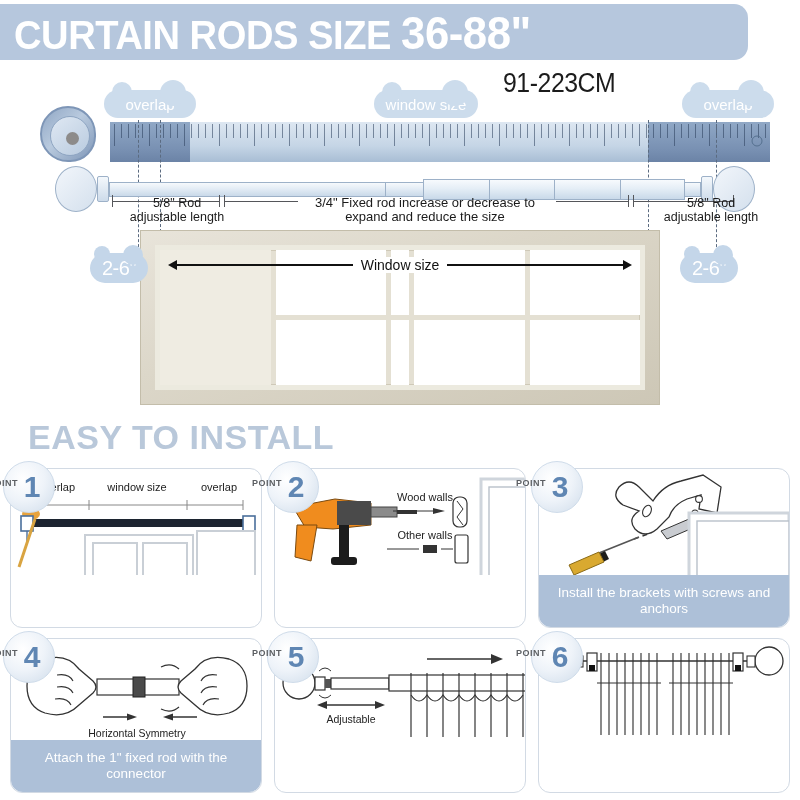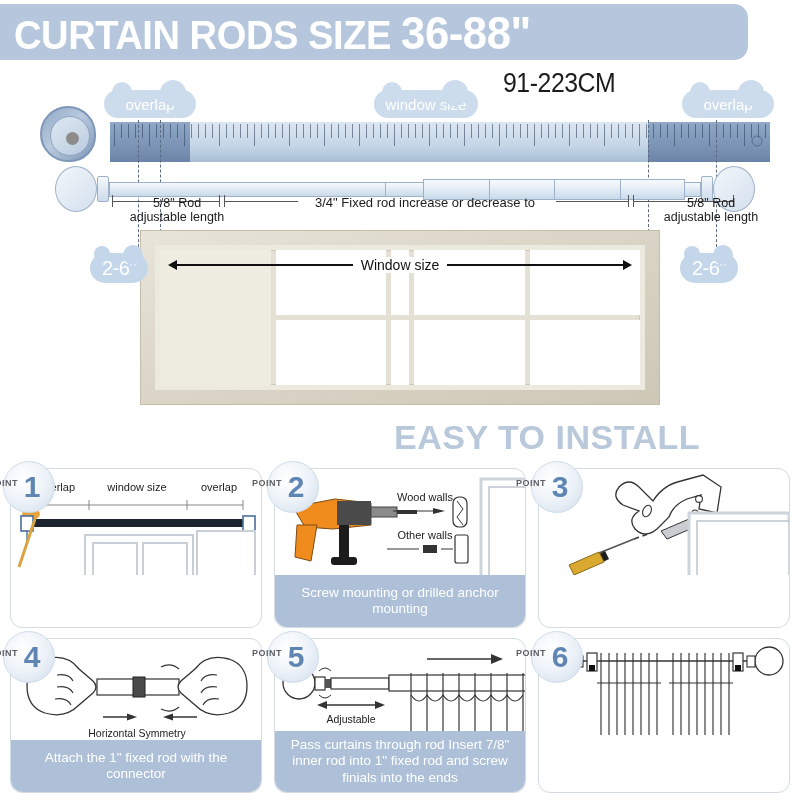--- a/index.html
+++ b/index.html
@@ -202,22 +202,22 @@
     font-size: 14px; color: #111; padding: 0 8px; background: #ffffff;
     white-space: nowrap;
   }
   .arrow-head { width: 0; height: 0; border-top: 5px solid transparent; border-bottom: 5px solid transparent; }
   .arrow-head.l { border-right: 9px solid #111; }
   .arrow-head.r { border-left: 9px solid #111; }
 
   
   .section-title {
     position: absolute; left: 0; top: 418px; width: 700px;
-    text-align: right; color: #b9c8da;
-    font-size: 34px; font-weight: bold; letter-spacing: 0.5px;
+    text-align: left; color: #b9c8da;
+    font-size: 34px; font-weight: bold; letter-spacing: 0.5px; padding-left: 28px;
   }
 
   
   .grid {
     position: absolute; left: 10px; top: 468px;
     width: 780px;
     display: grid;
     grid-template-columns: repeat(3, 252px);
     grid-template-rows: 160px 155px;
     gap: 10px 12px;
@@ -416,20 +416,21 @@
 <div class="dim-cap" style="left:633px; top:195px; height:12px;"></div>
 <div class="dim-rule" style="left:633px; top:201px; width:100px;"></div>
 <div class="dim-cap" style="left:733px; top:195px; height:12px;"></div>
 
 <div class="dim-text" id="dim-left">
   <div>5/8" Rod</div>
   <div>adjustable length</div>
 </div>
 <div class="dim-text" id="dim-center">
   <div>3/4" Fixed rod  increase or decrease to</div>
+  <div>expand and reduce the size</div>
 </div>
 <div class="dim-text" id="dim-right">
   <div>5/8" Rod</div>
   <div>adjustable length</div>
 </div>
 
 <div class="window-box">
   <div class="window-inner">
     <div class="pane"></div>
     <div class="pane"></div>
@@ -508,21 +509,20 @@
         <path d="M182 32 l6 8 l-6 8 l6 8" stroke="#333" fill="none" stroke-width="1"></path>
         <text x="150" y="70" font-size="11" fill="#222" font-family="Liberation Sans" text-anchor="middle">Other walls</text>
         <line x1="112" y1="80" x2="144" y2="80" stroke="#333" stroke-width="1"></line>
         <rect x="148" y="76" width="14" height="8" fill="#333"></rect>
         <line x1="166" y1="80" x2="178" y2="80" stroke="#333" stroke-width="1"></line>
         <rect x="180" y="66" width="13" height="28" fill="#fff" stroke="#333" stroke-width="1.2" rx="2"></rect>
         <rect x="206" y="10" width="46" height="100" fill="#fff" stroke="#cfd5dc" stroke-width="3"></rect>
         <rect x="214" y="18" width="38" height="92" fill="#fff" stroke="#b9c1ca" stroke-width="1.4"></rect>
       </svg>
     </div>
-    <div class="card-caption">Screw mounting or drilled anchor mounting</div>
   </div>
 
   <div class="card">
     <div class="point-badge">
       <span class="word">POINT</span>
       <span class="num">3</span>
     </div>
     <div class="card-art">
       <svg width="252" height="110" viewBox="0 0 252 110">
         <path d="M84 36 q-12 -8 -4 -18 q10 -10 20 0 l14 14 q10 -16 28 -20 l22 -6 l18 12 l-4 26 l-18 -4 l2 -14 l-14 4 q-14 6 -18 18 l-12 12 q-12 10 -22 0 q-8 -10 4 -18 z" fill="#fff" stroke="#333" stroke-width="1.3"></path>
@@ -532,20 +532,21 @@
         <path d="M122 62 l28 -12 l6 8 l-28 12 z" fill="#c9ccd1" stroke="#333" stroke-width="1"></path>
         <path d="M150 50 l12 -6 l4 8 l-12 6 z" fill="#3a3a3a"></path>
         <line x1="95" y1="70" x2="112" y2="64" stroke="#333" stroke-width="1.4" stroke-dasharray="5 4"></line>
         <line x1="60" y1="84" x2="100" y2="68" stroke="#555" stroke-width="1.6"></line>
         <path d="M58 86 l8 -4 l4 8 l-8 4 z" fill="#1c1c1c"></path>
         <path d="M30 96 l30 -13 l5 10 l-30 13 z" fill="#d9a930" stroke="#8a6a16" stroke-width="1"></path>
         <rect x="150" y="44" width="100" height="66" fill="#fff" stroke="#cfd5dc" stroke-width="3"></rect>
         <rect x="158" y="52" width="92" height="58" fill="#fff" stroke="#b9c1ca" stroke-width="1.4"></rect>
       </svg>
     </div>
+    <div class="card-caption">Install the brackets with screws and anchors</div>
   </div>
 
   <div class="card">
     <div class="point-badge">
       <span class="word">POINT</span>
       <span class="num">4</span>
     </div>
     <div class="card-art">
       <svg width="252" height="105" viewBox="0 0 252 105">
         <rect x="86" y="40" width="82" height="16" fill="#fff" stroke="#333" stroke-width="1.2"></rect>
@@ -596,21 +597,20 @@
           <line x1="232" y1="34" x2="232" y2="98"></line>
             <line x1="248" y1="34" x2="248" y2="98"></line>
           <path d="M136 56 q8 12 16 0 q8 12 16 0 q8 12 16 0 q8 12 16 0 q8 12 16 0 q8 12 16 0 q8 12 16 0"></path>
         </g>
         <line x1="52" y1="66" x2="100" y2="66" stroke="#333" stroke-width="1.3"></line>
         <path d="M52 62 l-10 4 l10 4 z" fill="#333"></path>
         <path d="M100 62 l10 4 l-10 4 z" fill="#333"></path>
         <text x="76" y="84" font-size="10.5" fill="#222" font-family="Liberation Sans" text-anchor="middle">Adjustable</text>
       </svg>
     </div>
-    <div class="card-caption">Pass curtains through rod Insert 7/8" inner rod into  1" fixed rod and screw  finials into the ends</div>
   </div>
 
   <div class="card">
     <div class="point-badge">
       <span class="word">POINT</span>
       <span class="num">6</span>
     </div>
     <div class="card-art">
       <svg width="252" height="100" viewBox="0 0 252 100">
         <circle cx="22" cy="22" r="14" fill="#fff" stroke="#333" stroke-width="1.3"></circle>

